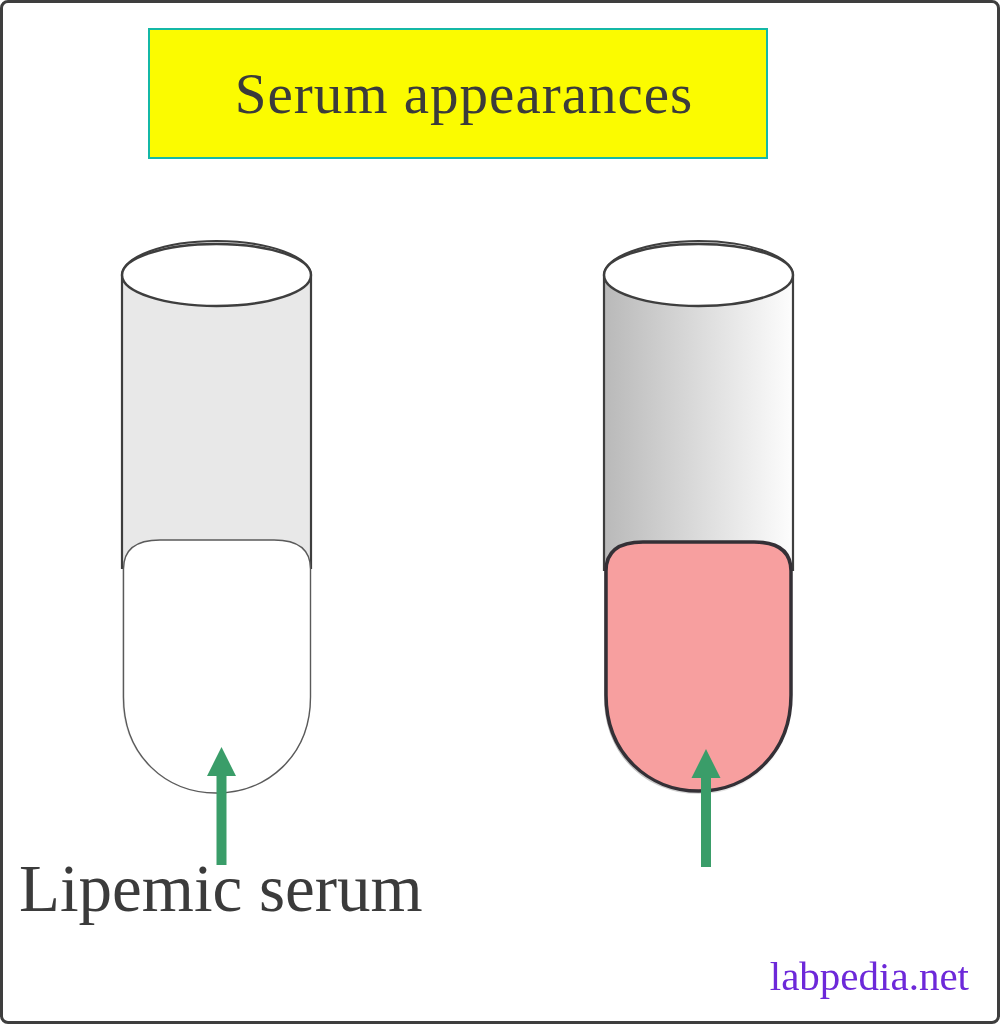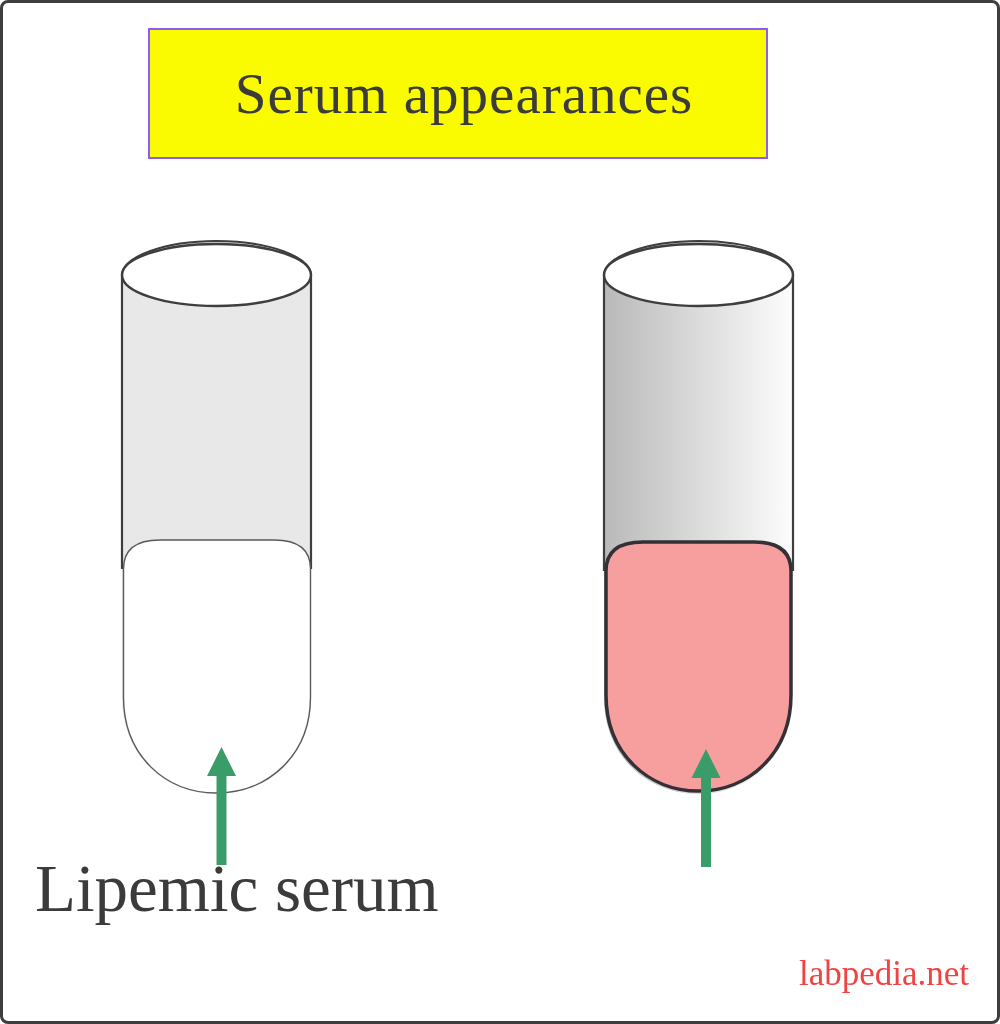--- a/index.html
+++ b/index.html
@@ -9,45 +9,45 @@
     box-sizing:border-box;
     background:#ffffff;
     border:3px solid #3e3e3e;
     border-radius:8px;
     overflow:hidden;
     font-family:"Liberation Serif","DejaVu Serif",serif;
   }
   .title-box{
     position:absolute;
     left:145px;top:25px;width:620px;height:131px;
-    border:2px solid #8b5cf6;
+    border:2px solid #14b8a6;
     box-sizing:border-box;
     display:flex;align-items:center;justify-content:center;
     font-size:57px;
     color:#3b3b3b;
     letter-spacing:1px;
     padding-left:12px;
   }
   .tube-svg{position:absolute;left:0;top:0;}
   .tube-label{
     position:absolute;
     top:852px;
     font-size:67px;
     line-height:1;
     color:#3b3b3b;
     white-space:nowrap;
   }
-  .label-lipemic{left:32px;text-align:center;}
+  .label-lipemic{left:16px;text-align:center;}
   .label-hemolysed{left:467px;}
   .watermark{
     position:absolute;
     right:28px;top:953px;
-    font-size:35px;
+    font-size:41px;
     line-height:1;
-    color:#ef4444;
+    color:#6d28d9;
     white-space:nowrap;
   }
 </style>
 </head>
 <body>
 
 <div id="canvas">
 
   <div class="title-box" style="background-color: rgb(251, 251, 0);">
     <span>Serum appearances</span>

